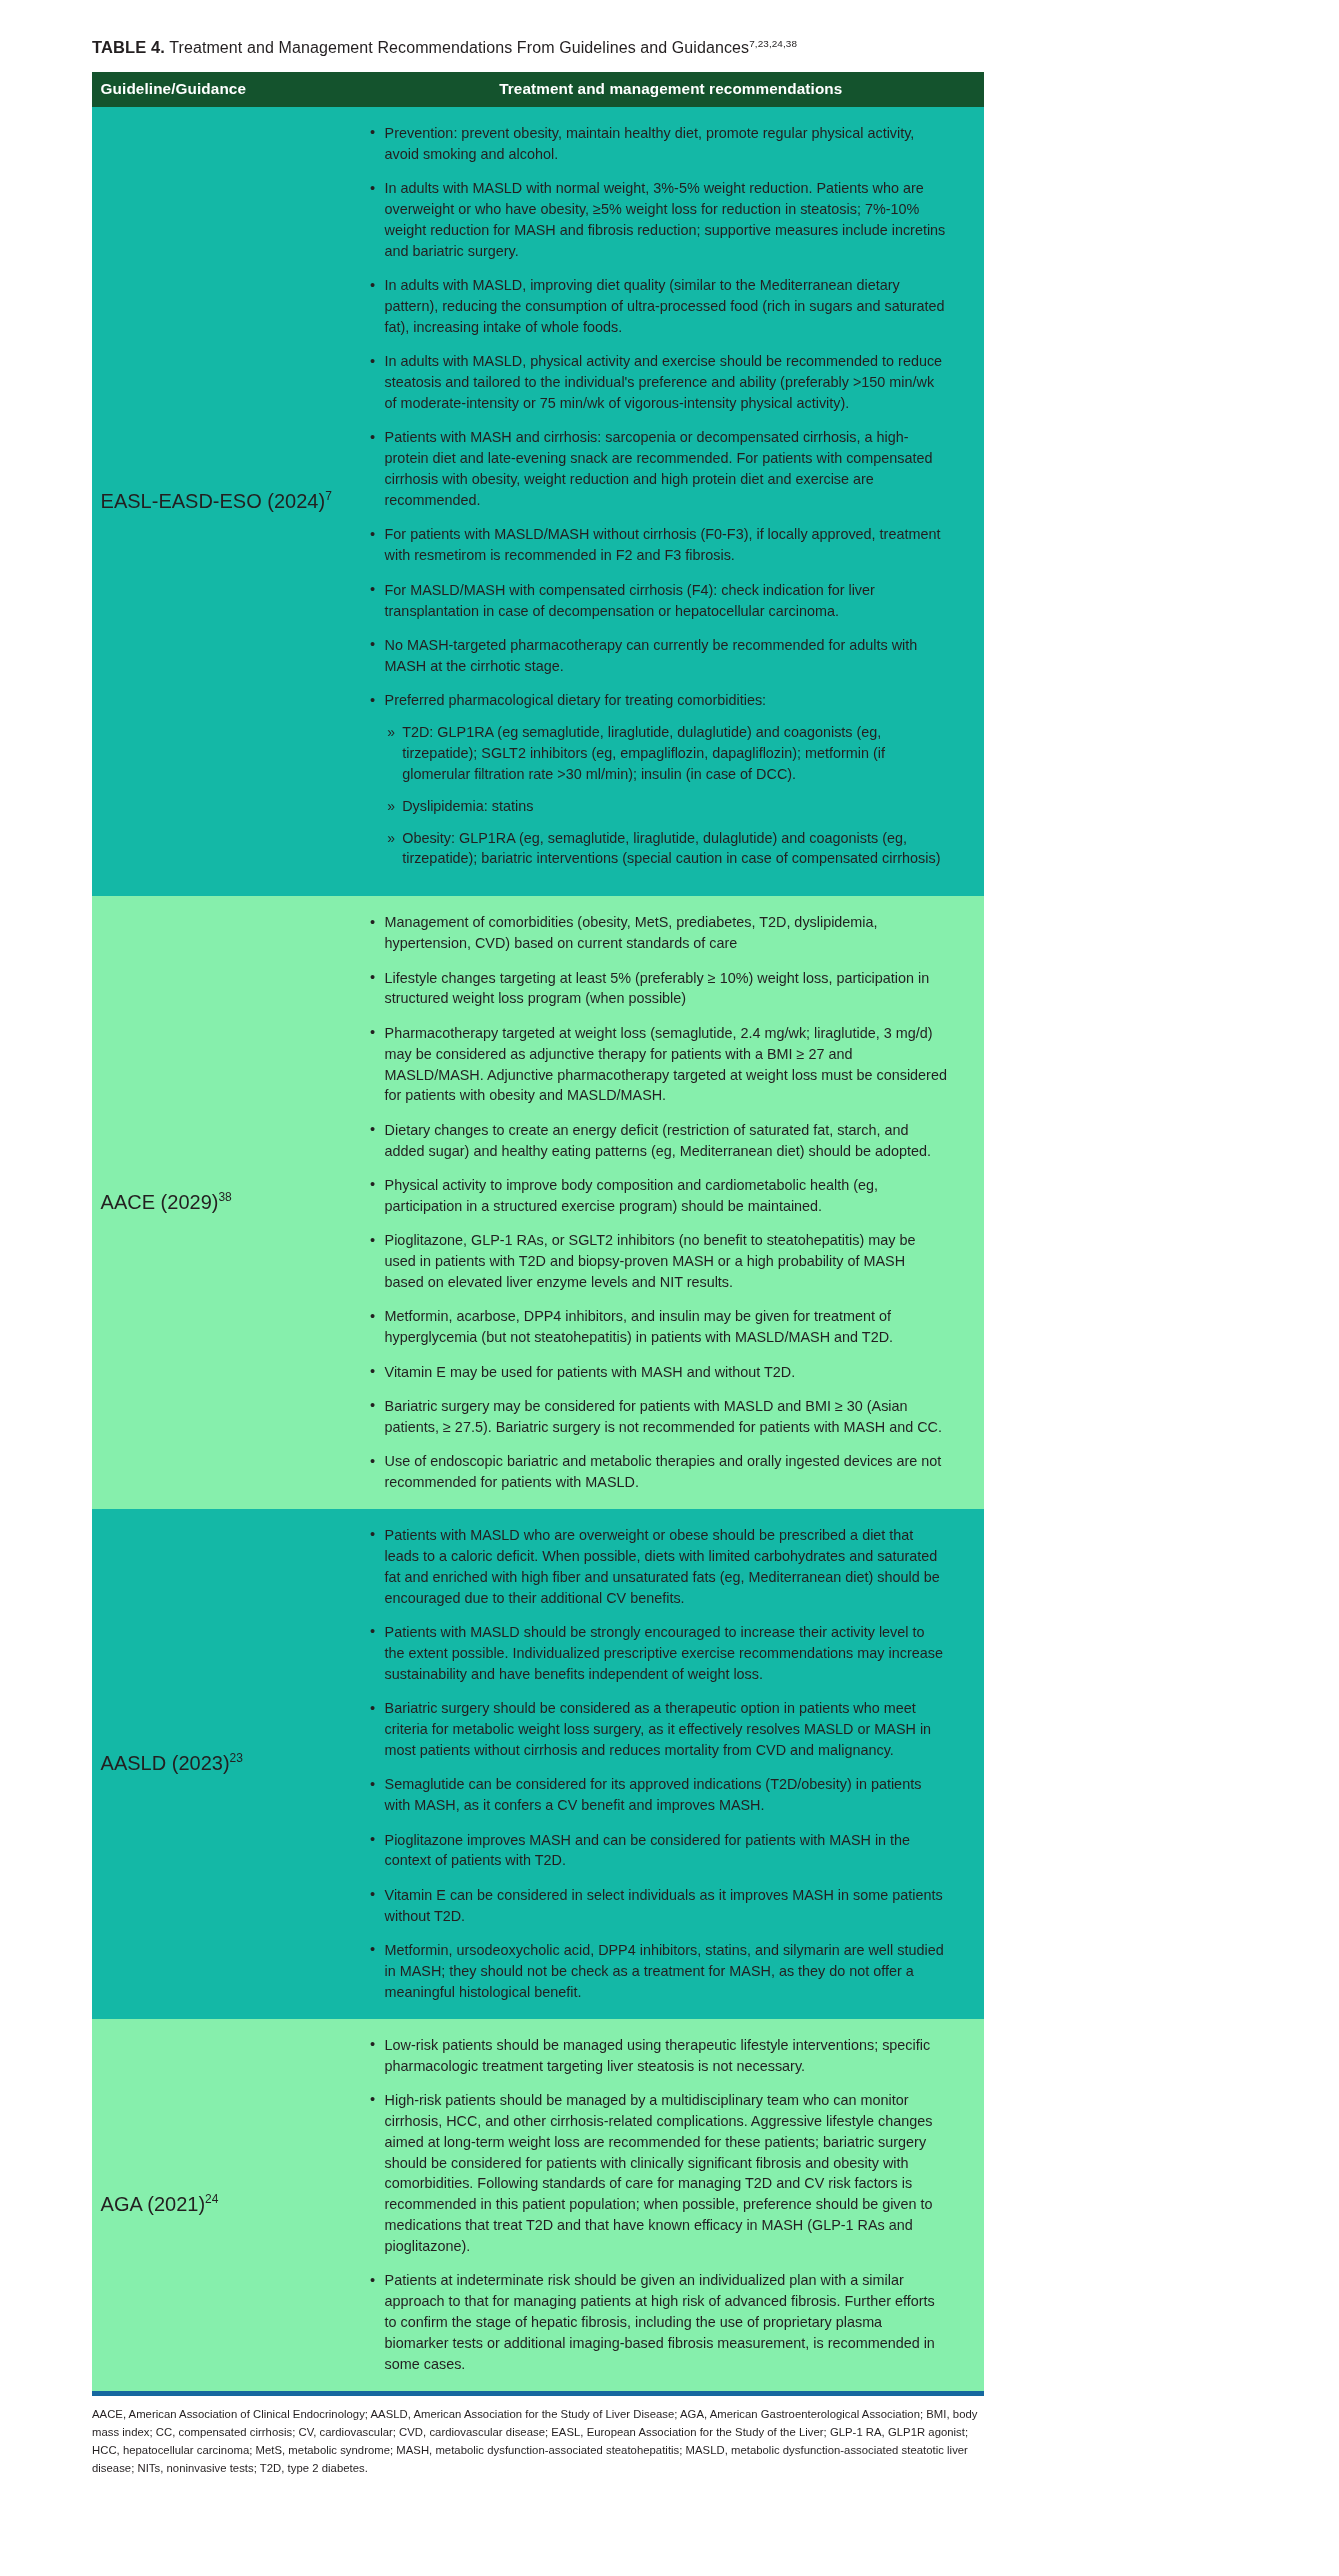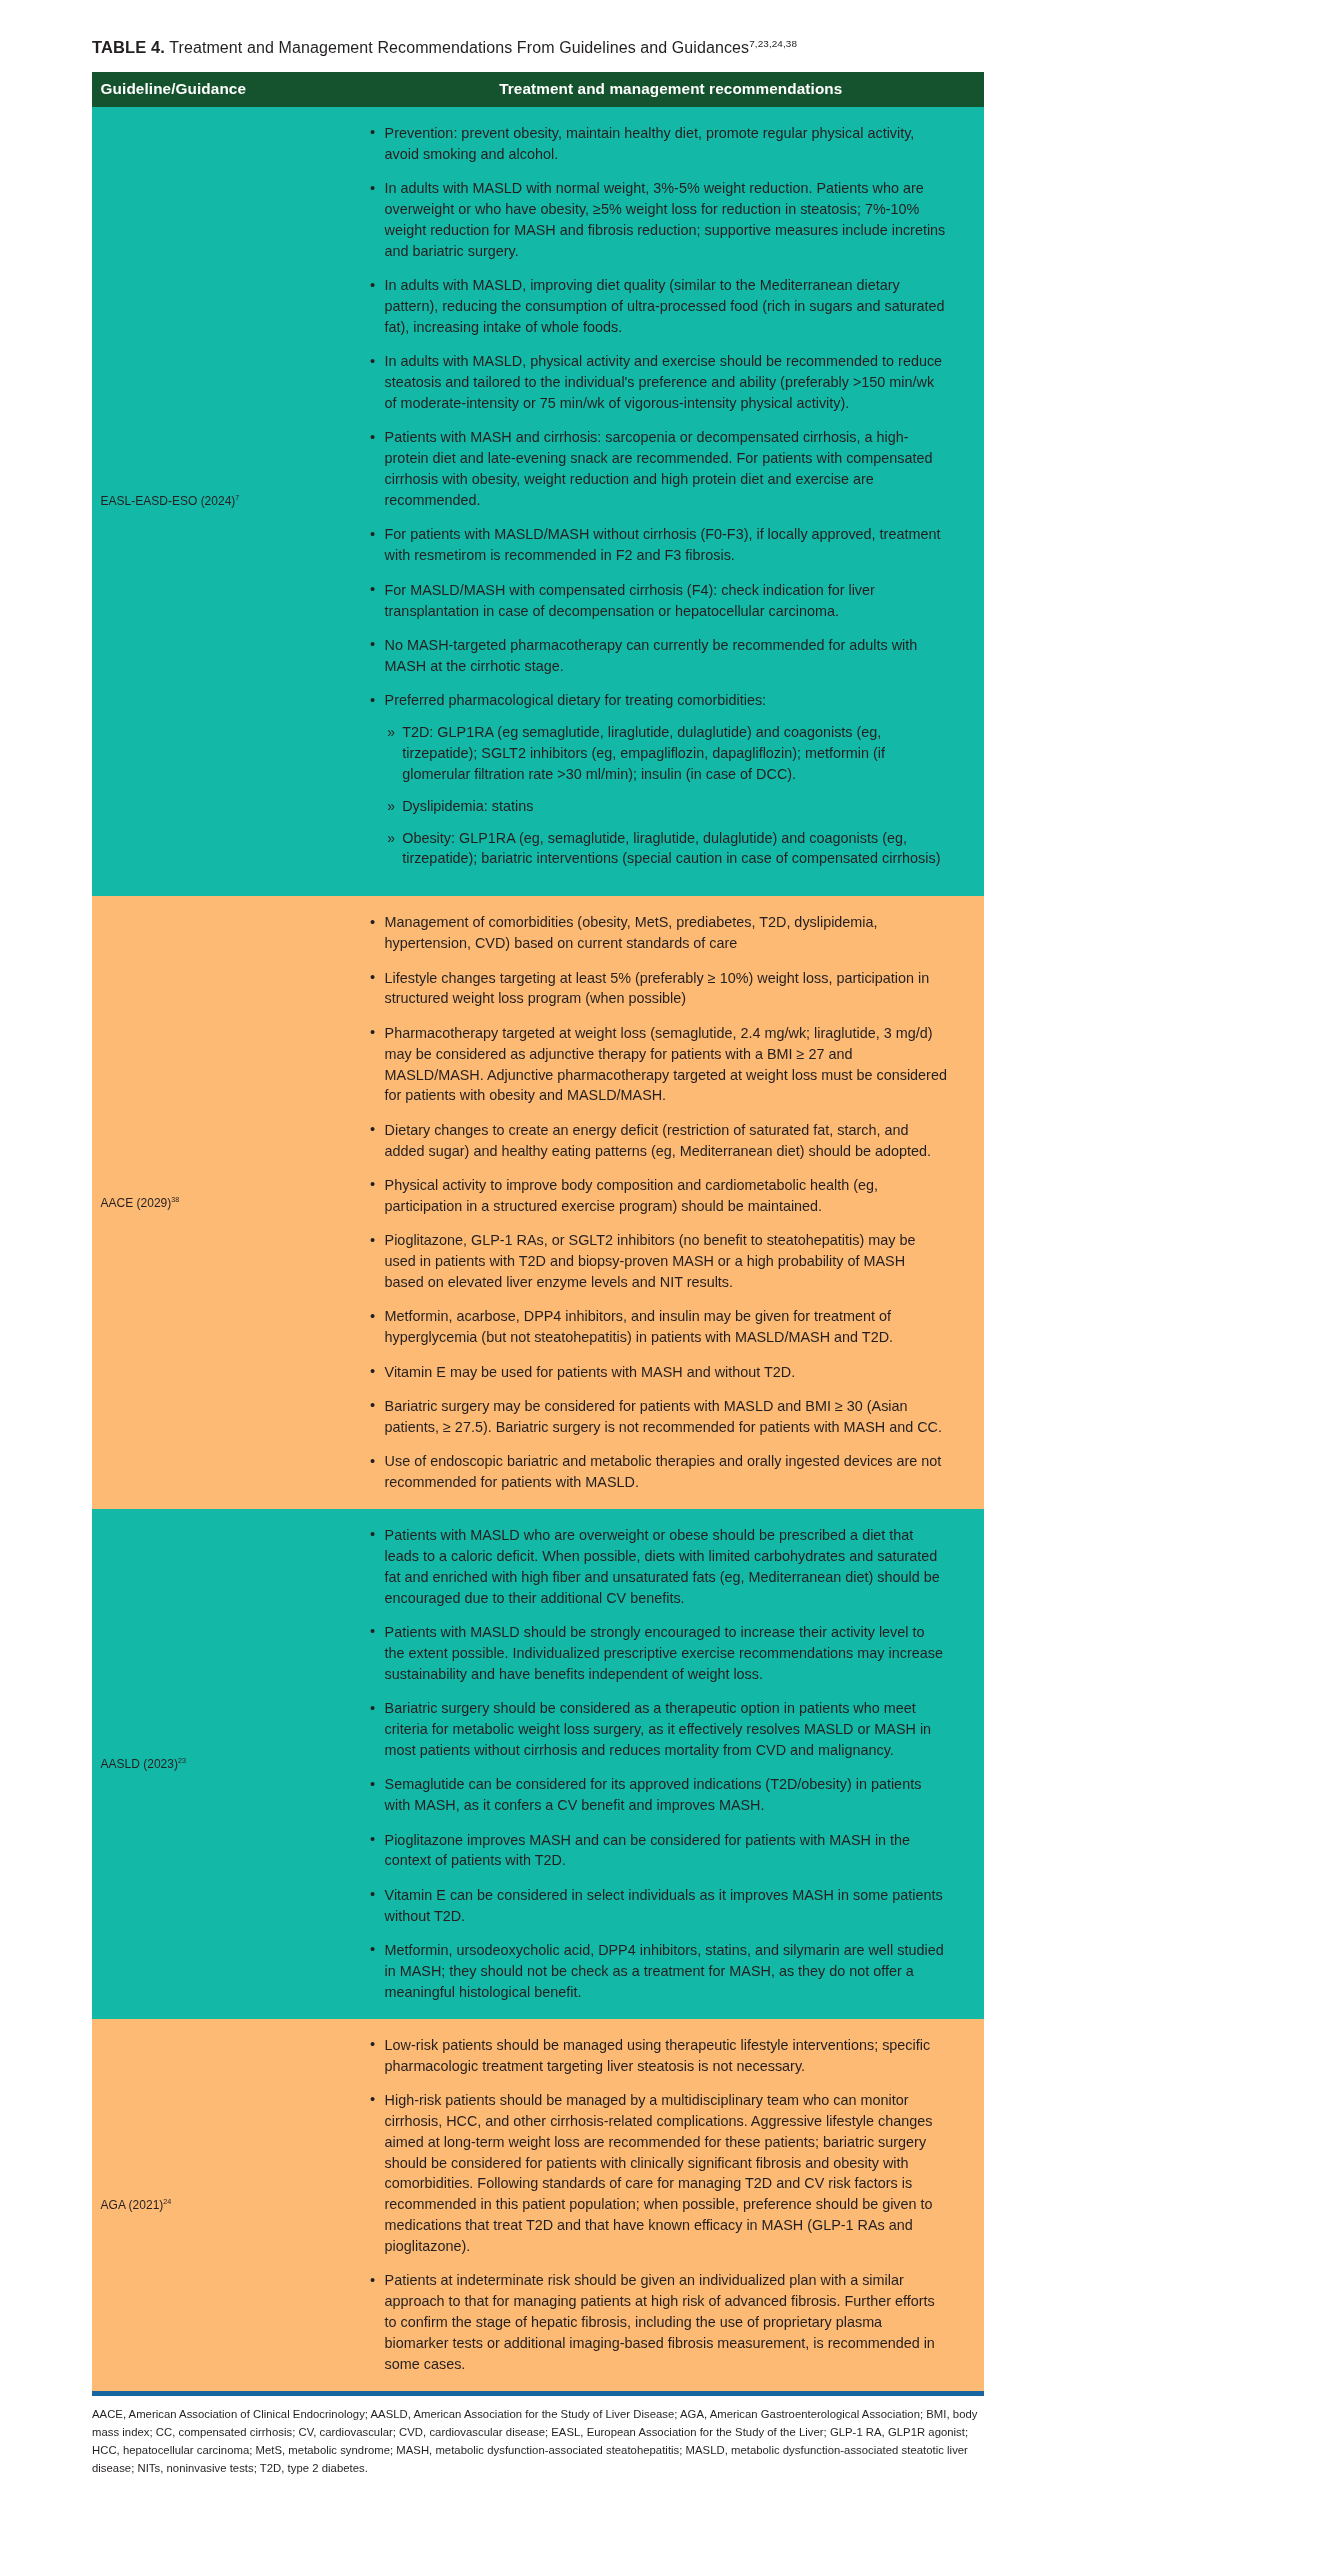--- a/index.html
+++ b/index.html
@@ -57,29 +57,29 @@
   th.col-guideline {
     width: 257px;
     text-align: left;
     padding-left: 8.6px !important;
   }
   th.col-recs {
     text-align: center;
   }
 
   tbody tr.band-light > td { background: #14b8a6; }
-  tbody tr.band-blue  > td { background: #fdba74; }
+  tbody tr.band-blue  > td { background: #86efac; }
 
   tbody td {
     vertical-align: middle;
     padding: 0;
   }
   td.guideline-cell {
     width: 257px;
-    font-size: 12px;
+    font-size: 20px;
     color: #231f20;
     padding: 0 6.1px 0 8.6px;
     text-align: left;
     vertical-align: middle;
     line-height: 1.35;
   }
   td.guideline-cell sup {
     font-size: 0.6em;
     vertical-align: super;
     line-height: 0;

